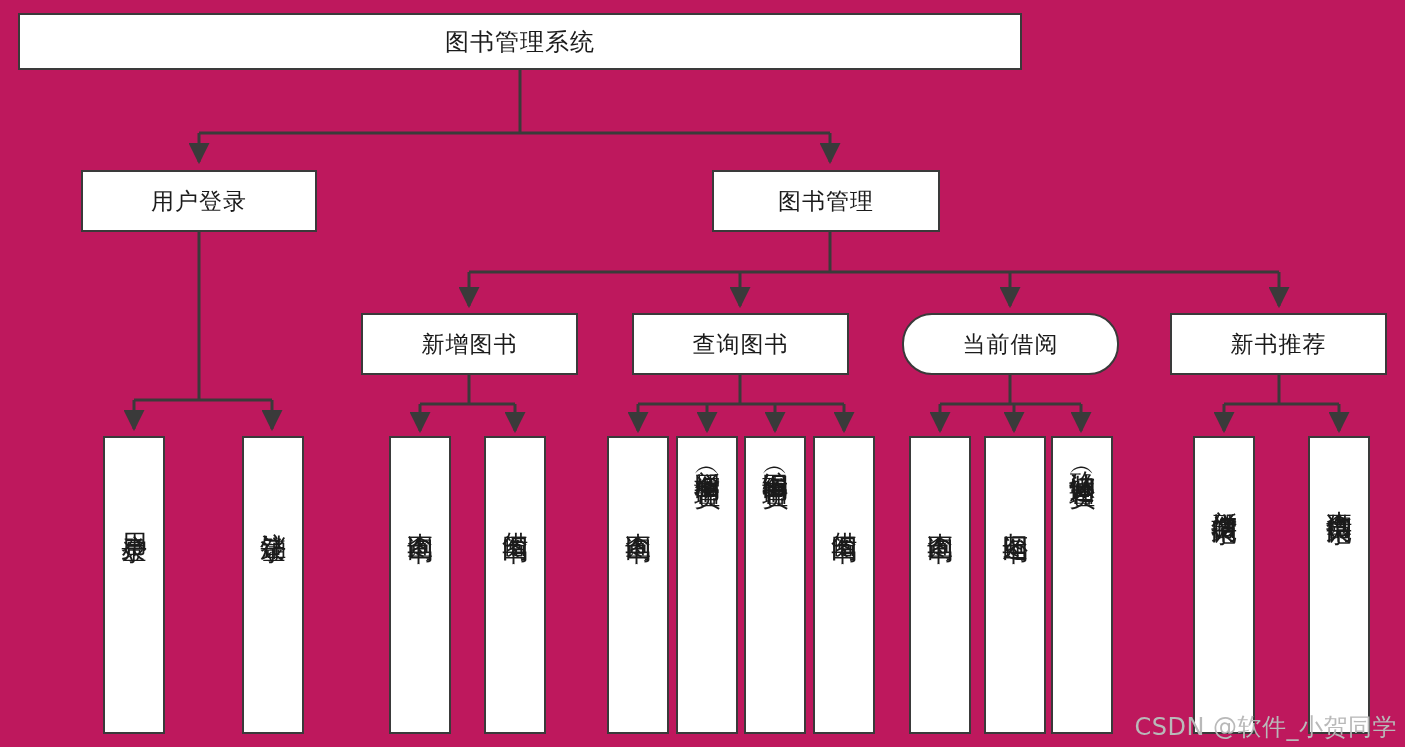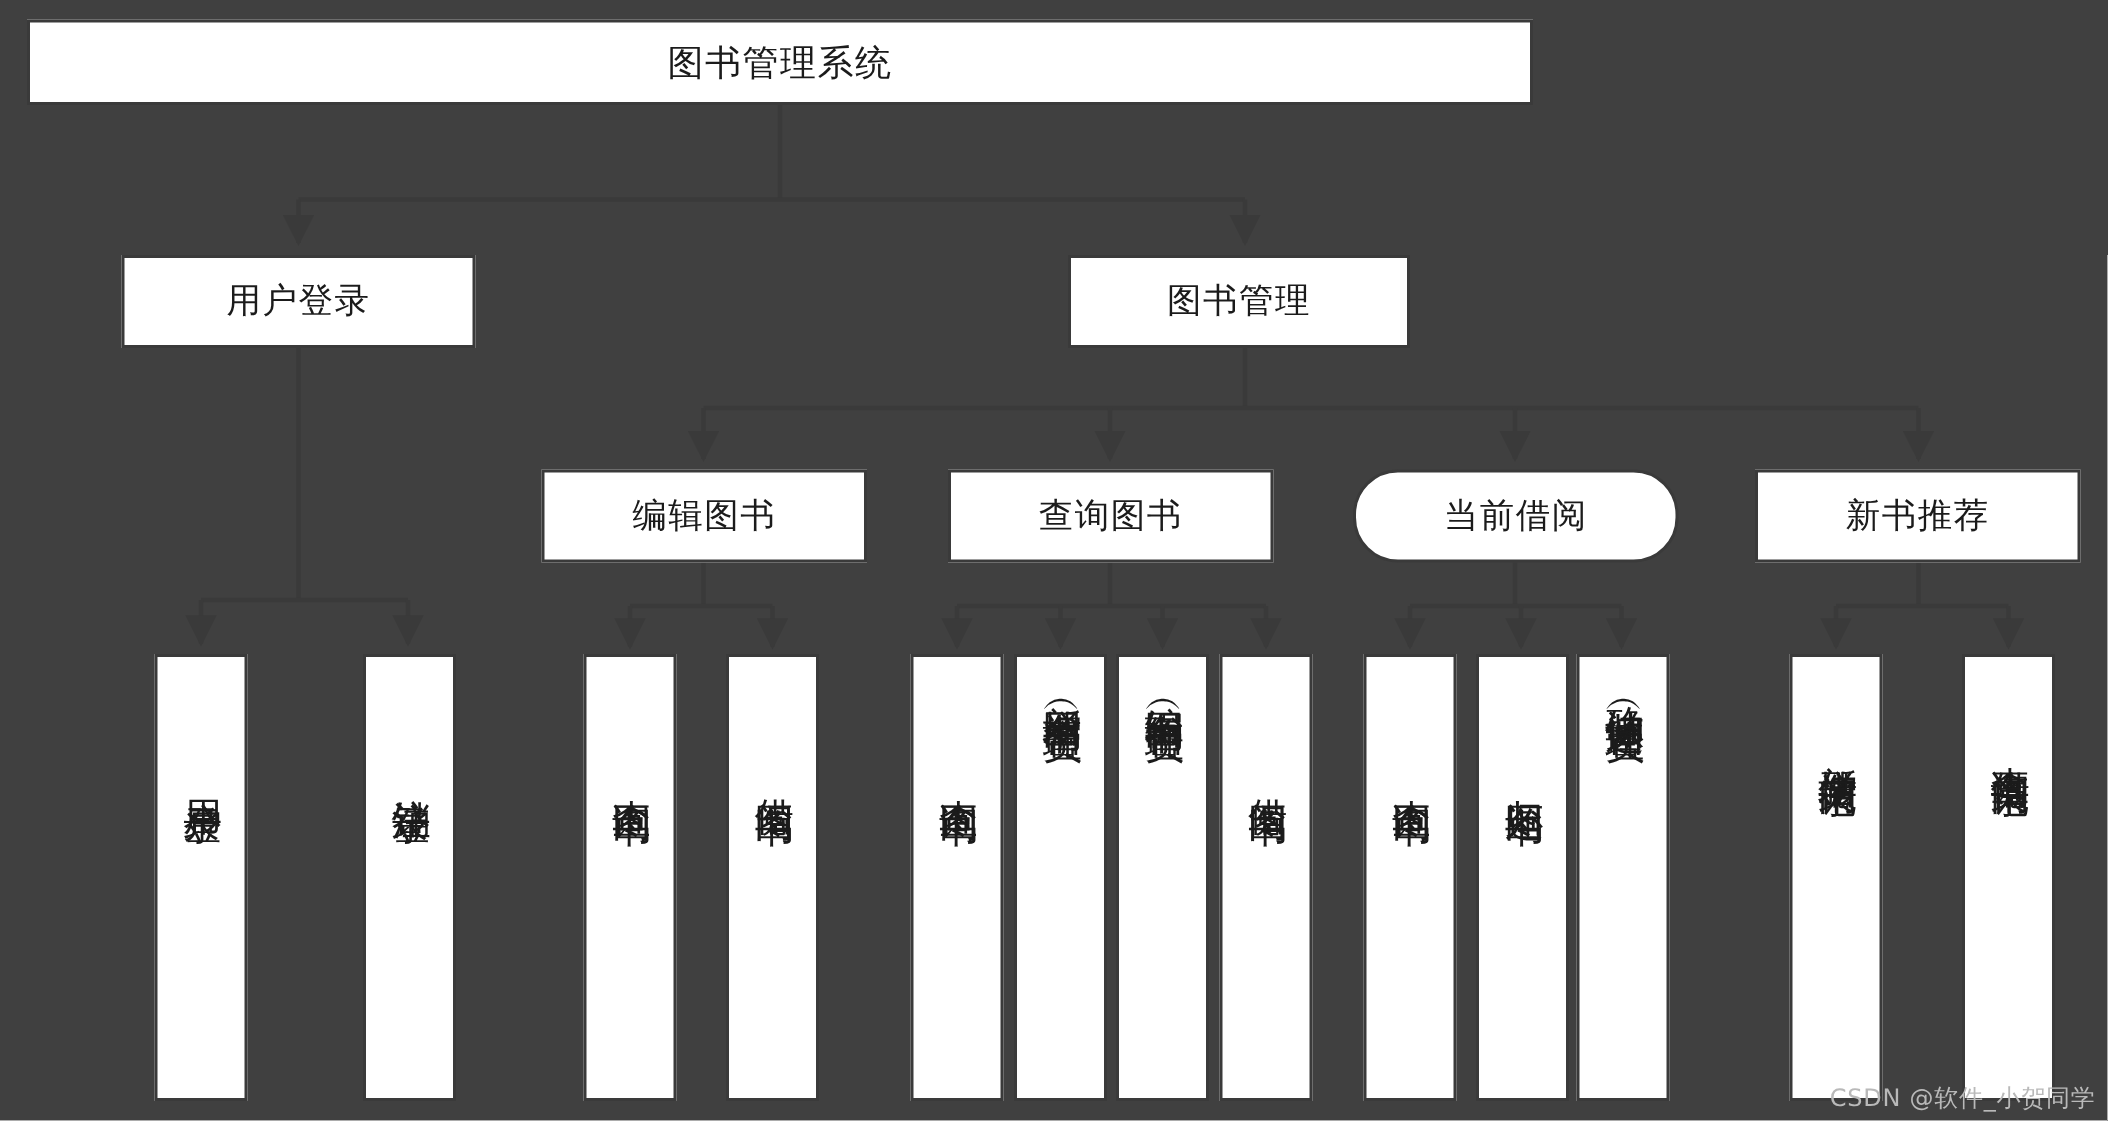--- a/index.html
+++ b/index.html
@@ -8,21 +8,21 @@
     padding: 0;
     background: #ffffff;
   }
   body {
     font-family: "DejaVu Sans", "Liberation Sans", sans-serif;
   }
   #diagram-root {
     position: relative;
     width: 1405px;
     height: 747px;
-    background: #404040;
+    background: #be185d;
     overflow: hidden;
   }
   #edge-layer {
     position: absolute;
     left: 0;
     top: 0;
     width: 1405px;
     height: 747px;
     pointer-events: none;
   }
@@ -71,21 +71,21 @@
   .node.vert.tall .label {
     margin-top: 4px;
   }
   .node.vert.lower .label {
     margin-top: 44px;
   }
   #watermark {
     position: absolute;
     right: 8px;
     bottom: 4px;
-    font-size: 16px;
+    font-size: 24px;
     color: #b9b9b9;
     letter-spacing: 0.5px;
     z-index: 5;
     white-space: nowrap;
   }
 </style>
 </head>
 <body>
 
 <div id="diagram-root">
@@ -145,21 +145,21 @@
   </div>
 
   <div class="node horiz" style="left:81px; top:170px; width:236px; height:62px;">
     <span class="label">用户登录</span>
   </div>
   <div class="node horiz" style="left:712px; top:170px; width:228px; height:62px;">
     <span class="label">图书管理</span>
   </div>
 
   <div class="node horiz" style="left:361px; top:313px; width:217px; height:62px;">
-    <span class="label">编辑图书</span>
+    <span class="label">新增图书</span>
   </div>
   <div class="node horiz" style="left:632px; top:313px; width:217px; height:62px;">
     <span class="label">查询图书</span>
   </div>
   <div class="node horiz" style="left:902px; top:313px; width:217px; height:62px;border-radius:30px;">
     <span class="label">当前借阅</span>
   </div>
   <div class="node horiz" style="left:1170px; top:313px; width:217px; height:62px;">
     <span class="label">新书推荐</span>
   </div>

